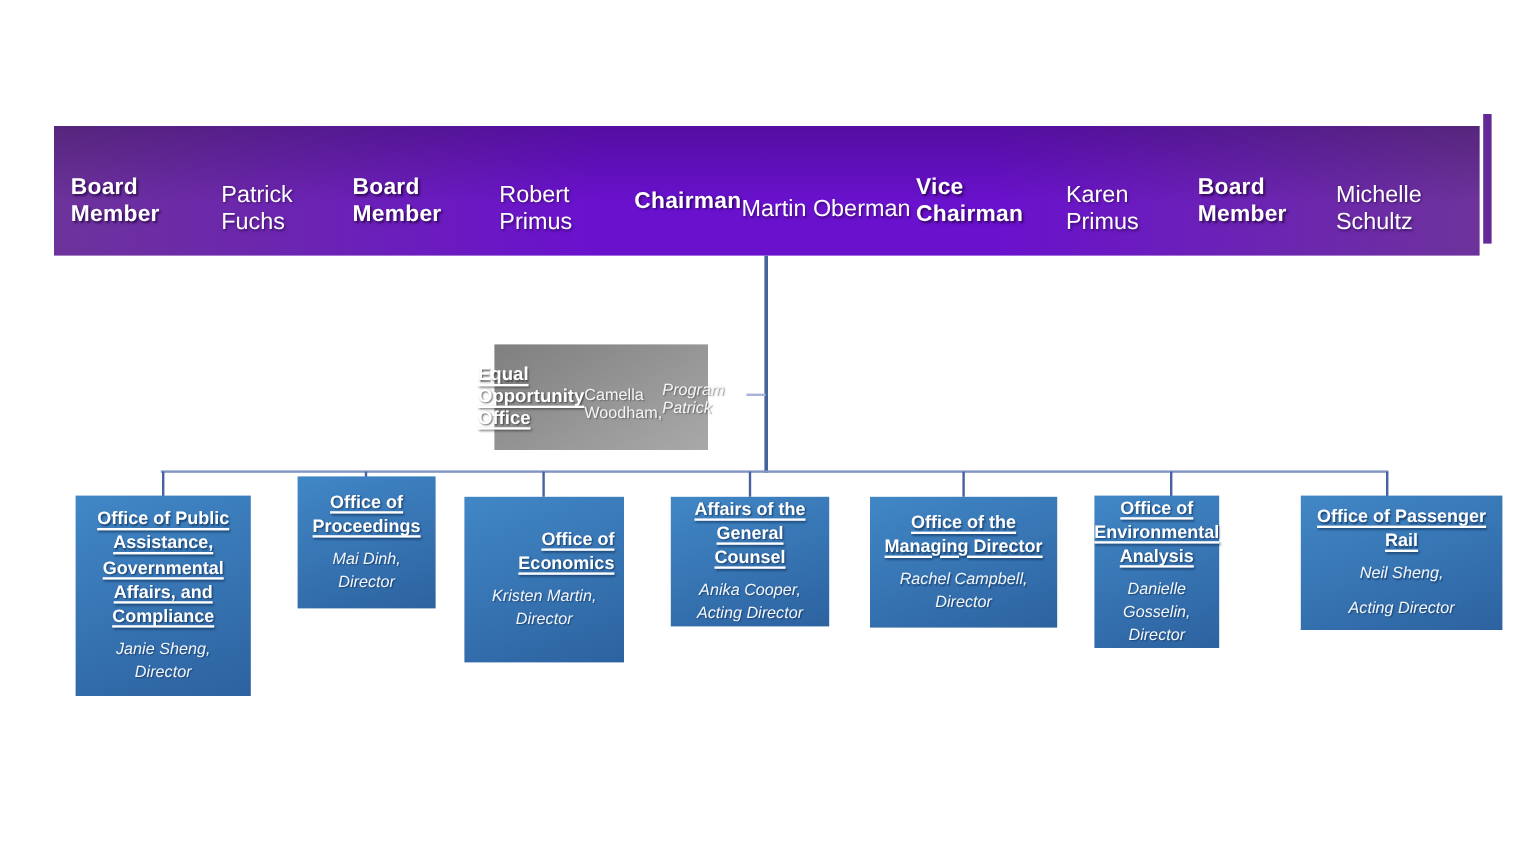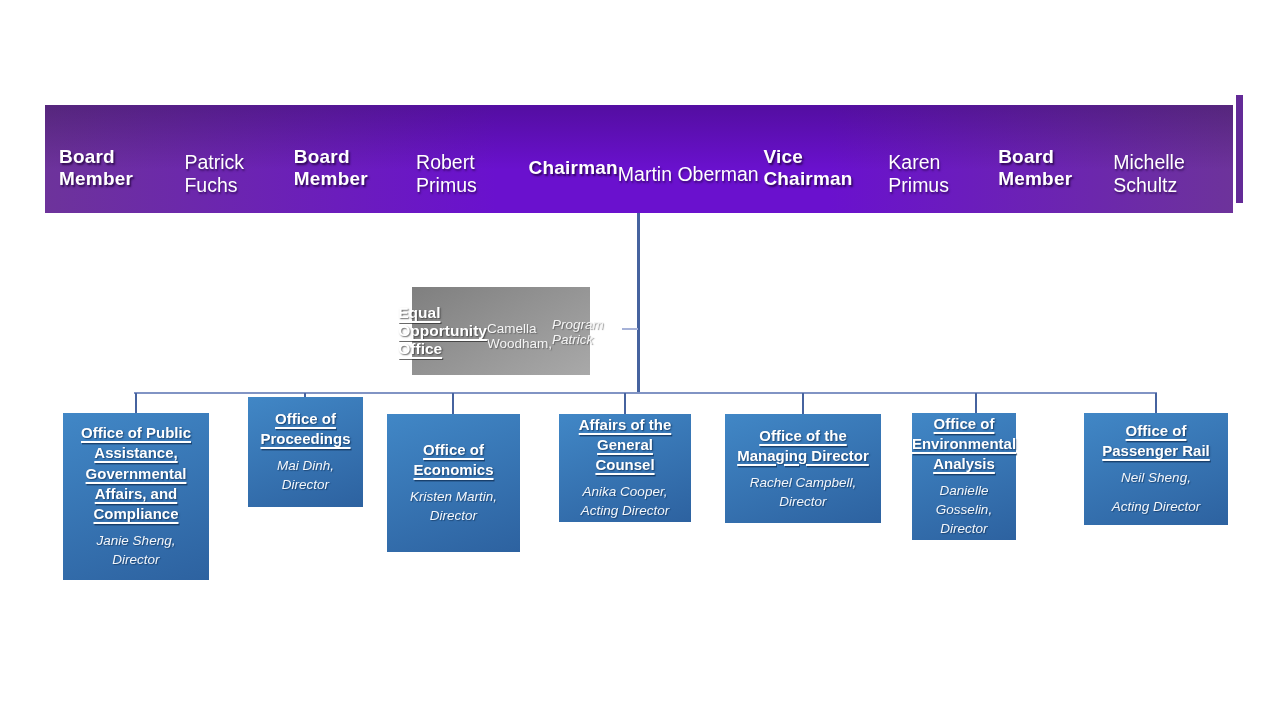--- a/index.html
+++ b/index.html
@@ -72,25 +72,25 @@
   .o-name{
     font-size:13.5px;font-style:italic;line-height:1.4;margin-top:8px;
     color:#f2f6fb;text-shadow:1px 1px 1px rgba(8,35,70,0.5);
   }
   .o-role{
     font-size:13.5px;font-style:italic;line-height:1.4;
     color:#f2f6fb;text-shadow:1px 1px 1px rgba(8,35,70,0.5);
   }
   .o1{left:63px;top:413px;width:146px;height:167px;}
   .o2{left:248px;top:397px;width:115px;height:110px;}
-  .o3{left:387px;top:414px;width:133px;height:138px;}
+  .o3{left:387px;top:414px;width:133px;height:138px;text-align:right;}
   .o4{left:559px;top:414px;width:132px;height:108px;}
   .o5{left:725px;top:414px;width:156px;height:109px;}
   .o6{left:912px;top:413px;width:104px;height:127px;}
-  .o7{left:1084px;top:413px;width:144px;height:112px;}
+  .o7{left:1084px;top:413px;width:168px;height:112px;}
   .o7 .o-role{margin-top:10px;}
 </style>
 </head>
 <body>
 
 <div class="stage">
 
   <div class="banner">
     <div class="banner-col">
       <div class="b-title">Board Member</div>

